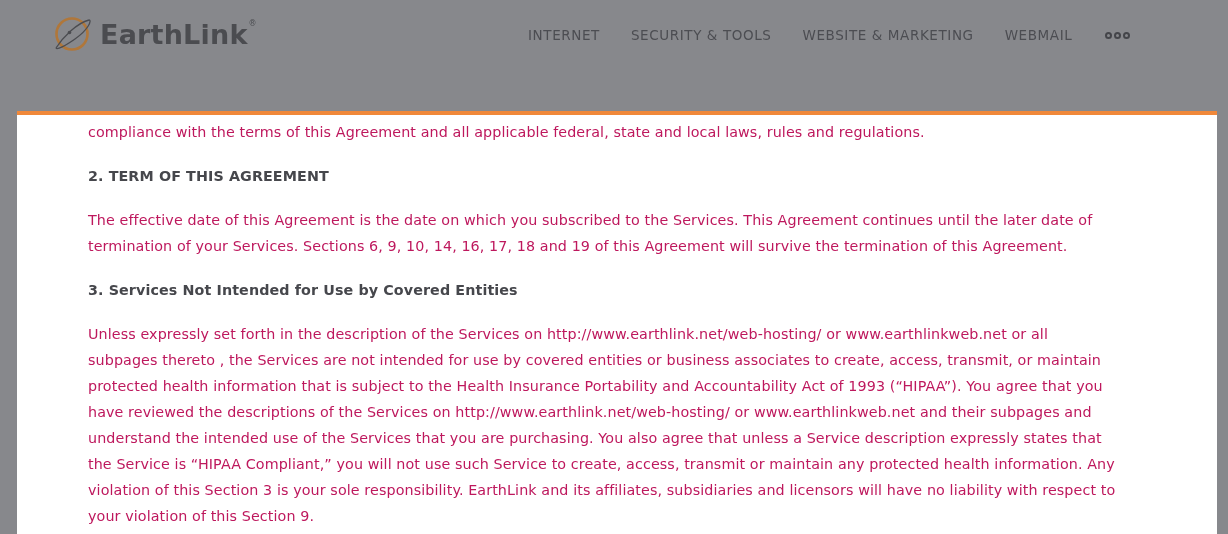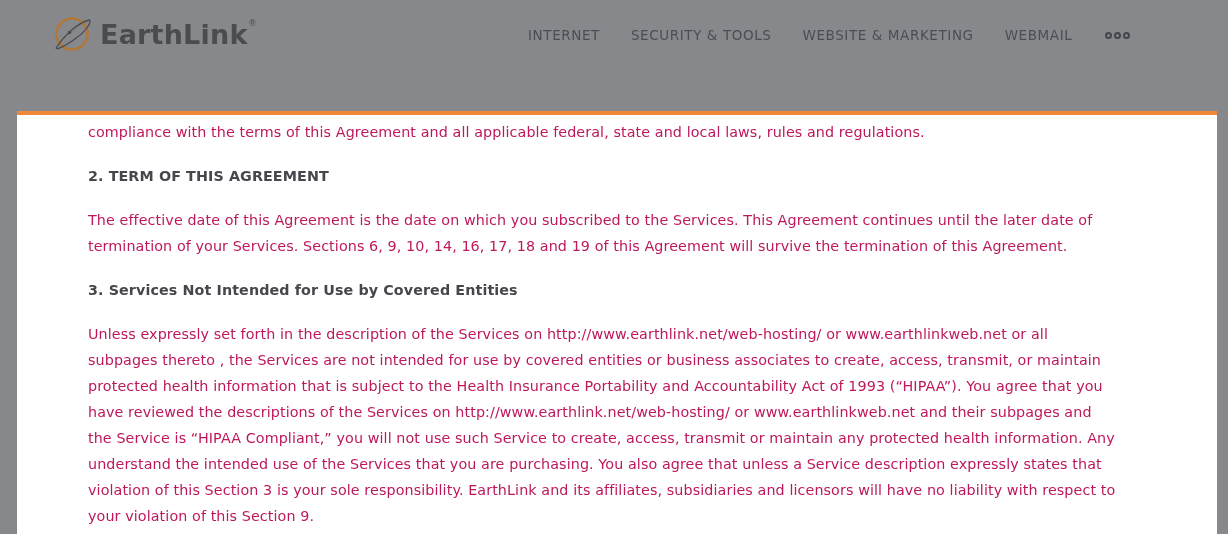--- a/index.html
+++ b/index.html
@@ -160,22 +160,22 @@
         <span class="line">termination of your Services. Sections 6, 9, 10, 14, 16, 17, 18 and 19 of this Agreement will survive the termination of this Agreement.</span>
       </p>
 
       <h3 class="heading">3. Services Not Intended for Use by Covered Entities</h3>
 
       <p class="para">
         <span class="line">Unless expressly set forth in the description of the Services on http://www.earthlink.net/web-hosting/ or www.earthlinkweb.net or all</span>
         <span class="line">subpages thereto , the Services are not intended for use by covered entities or business associates to create, access, transmit, or maintain</span>
         <span class="line">protected health information that is subject to the Health Insurance Portability and Accountability Act of 1993 (“HIPAA”). You agree that you</span>
         <span class="line">have reviewed the descriptions of the Services on http://www.earthlink.net/web-hosting/ or www.earthlinkweb.net and their subpages and</span>
+        <span class="line">understand the intended use of the Services that you are purchasing. You also agree that unless a Service description expressly states that</span>
         <span class="line">the Service is “HIPAA Compliant,” you will not use such Service to create, access, transmit or maintain any protected health information. Any</span>
-        <span class="line">understand the intended use of the Services that you are purchasing. You also agree that unless a Service description expressly states that</span>
         <span class="line">violation of this Section 3 is your sole responsibility. EarthLink and its affiliates, subsidiaries and licensors will have no liability with respect to</span>
         <span class="line">your violation of this Section 9.</span>
       </p>
 
     </div>
   </div>
 
 </div>
 
 </body></html>

